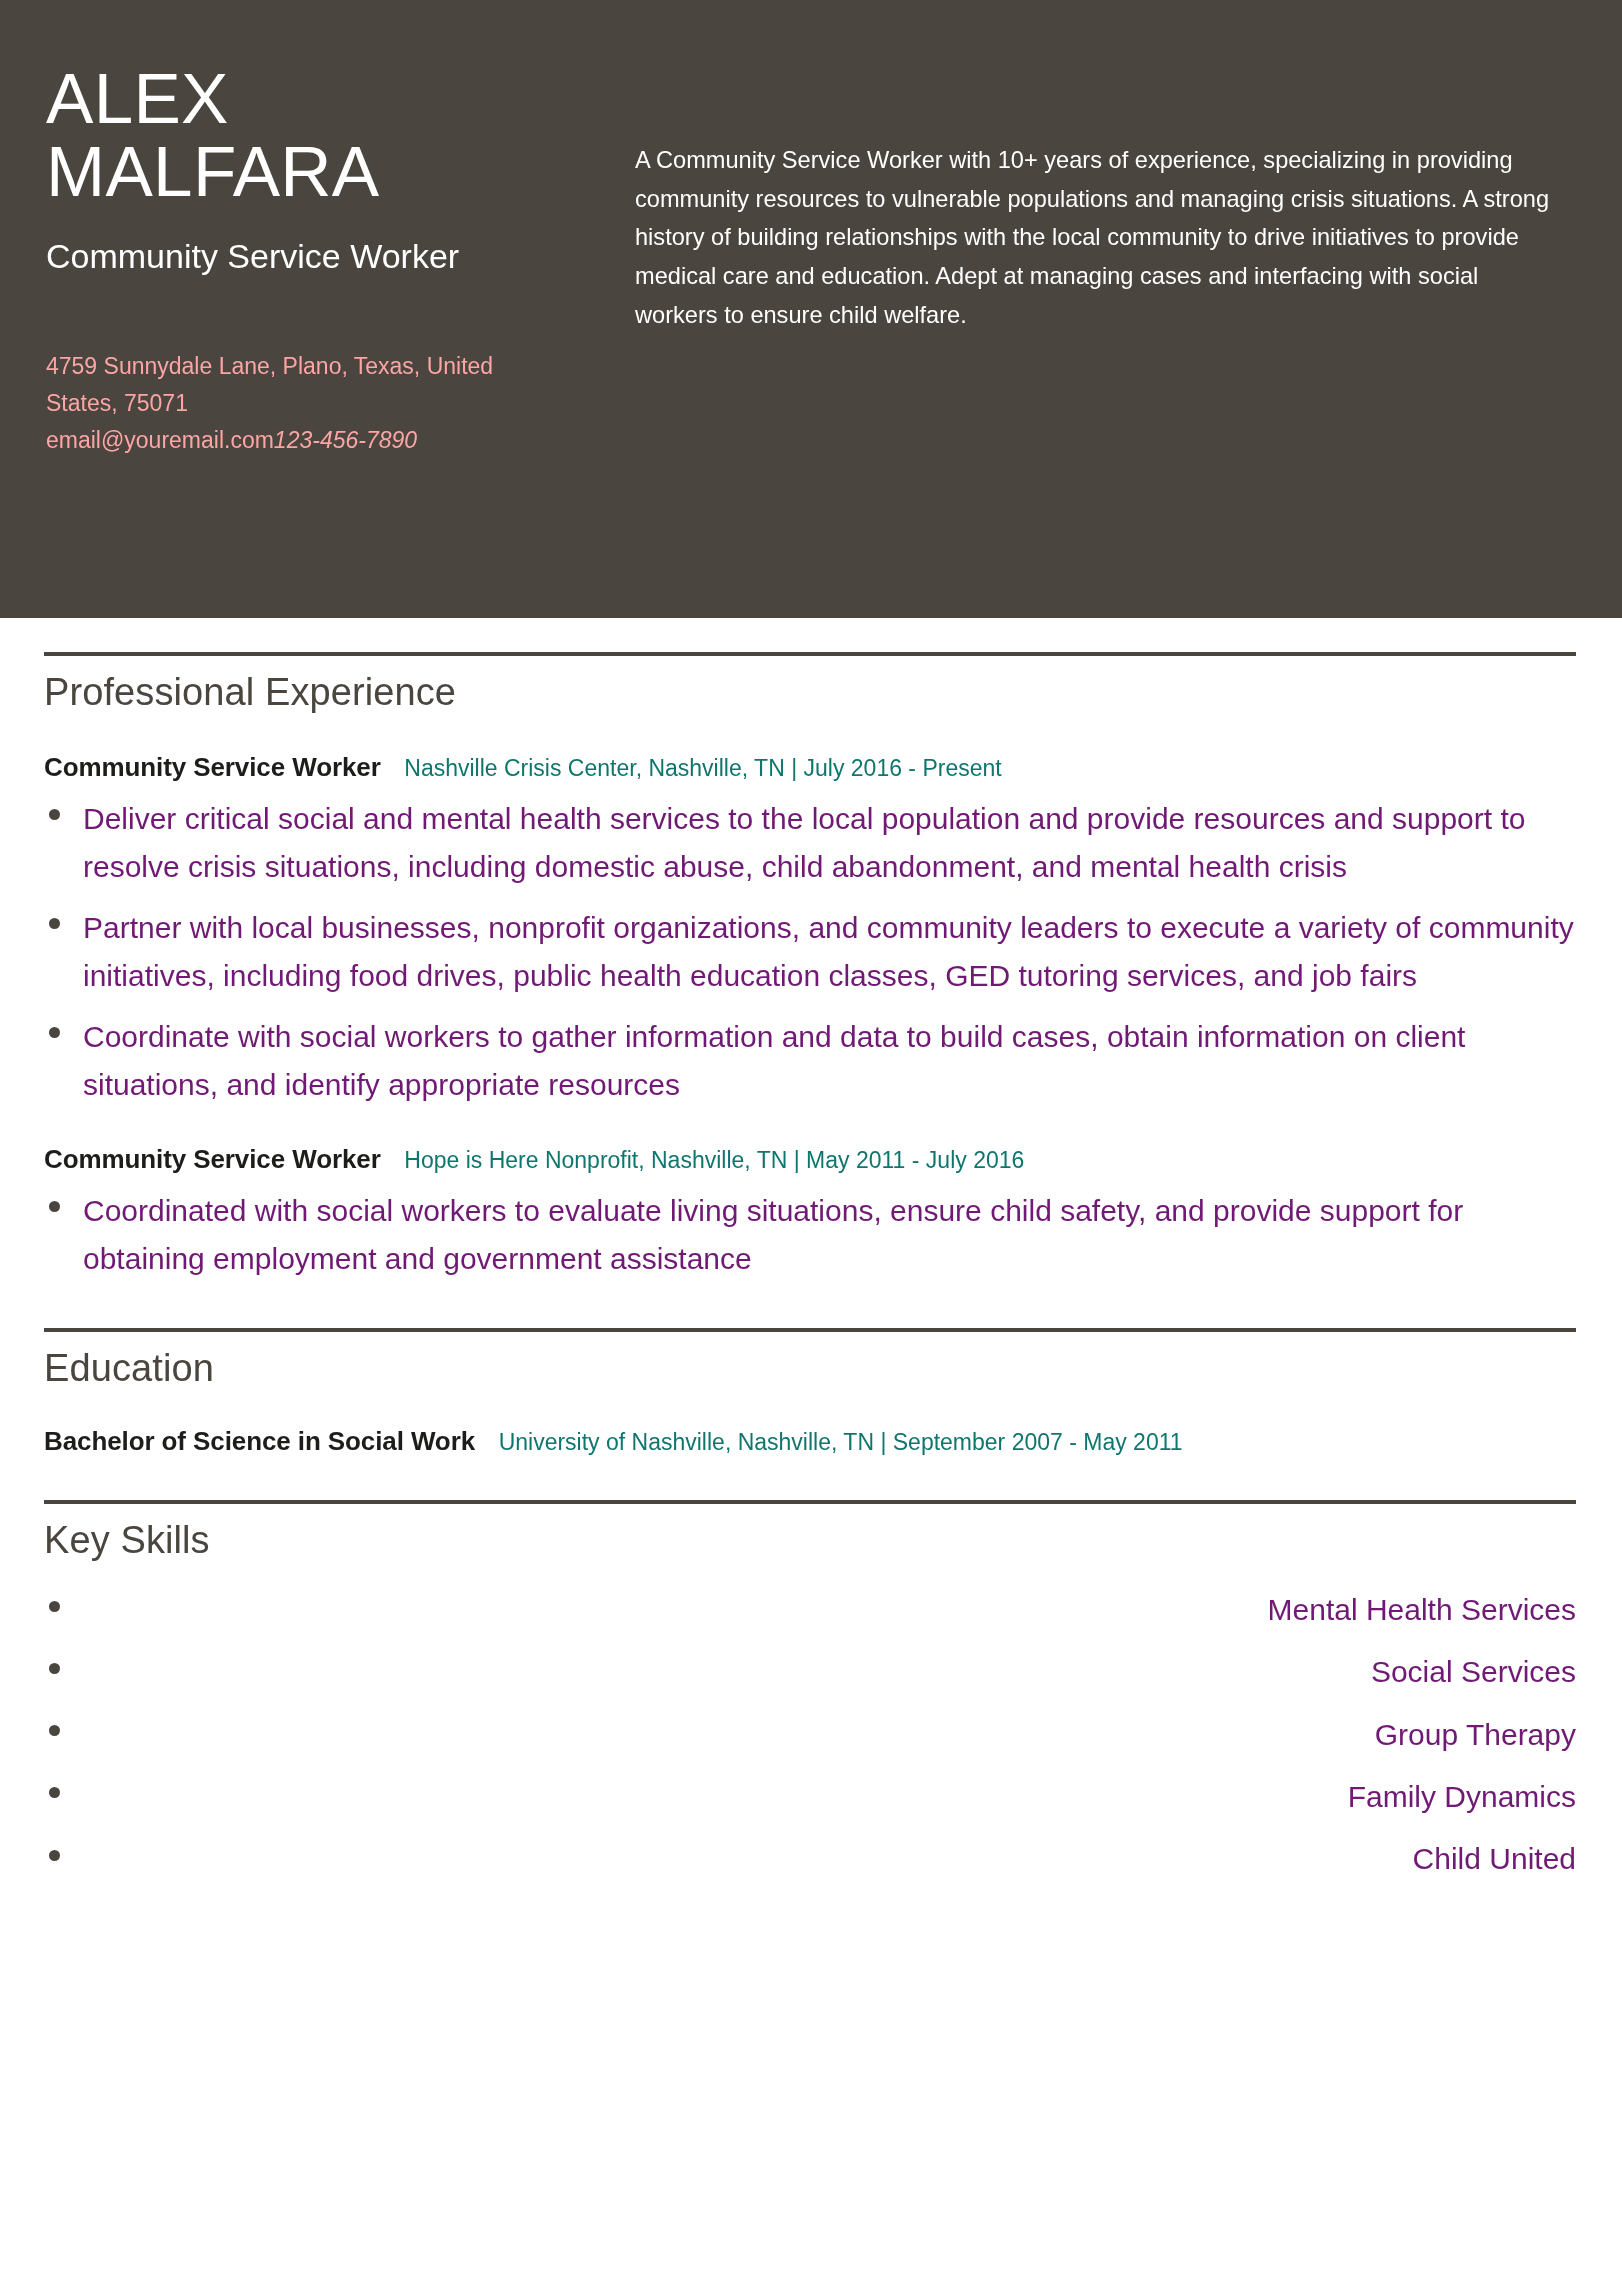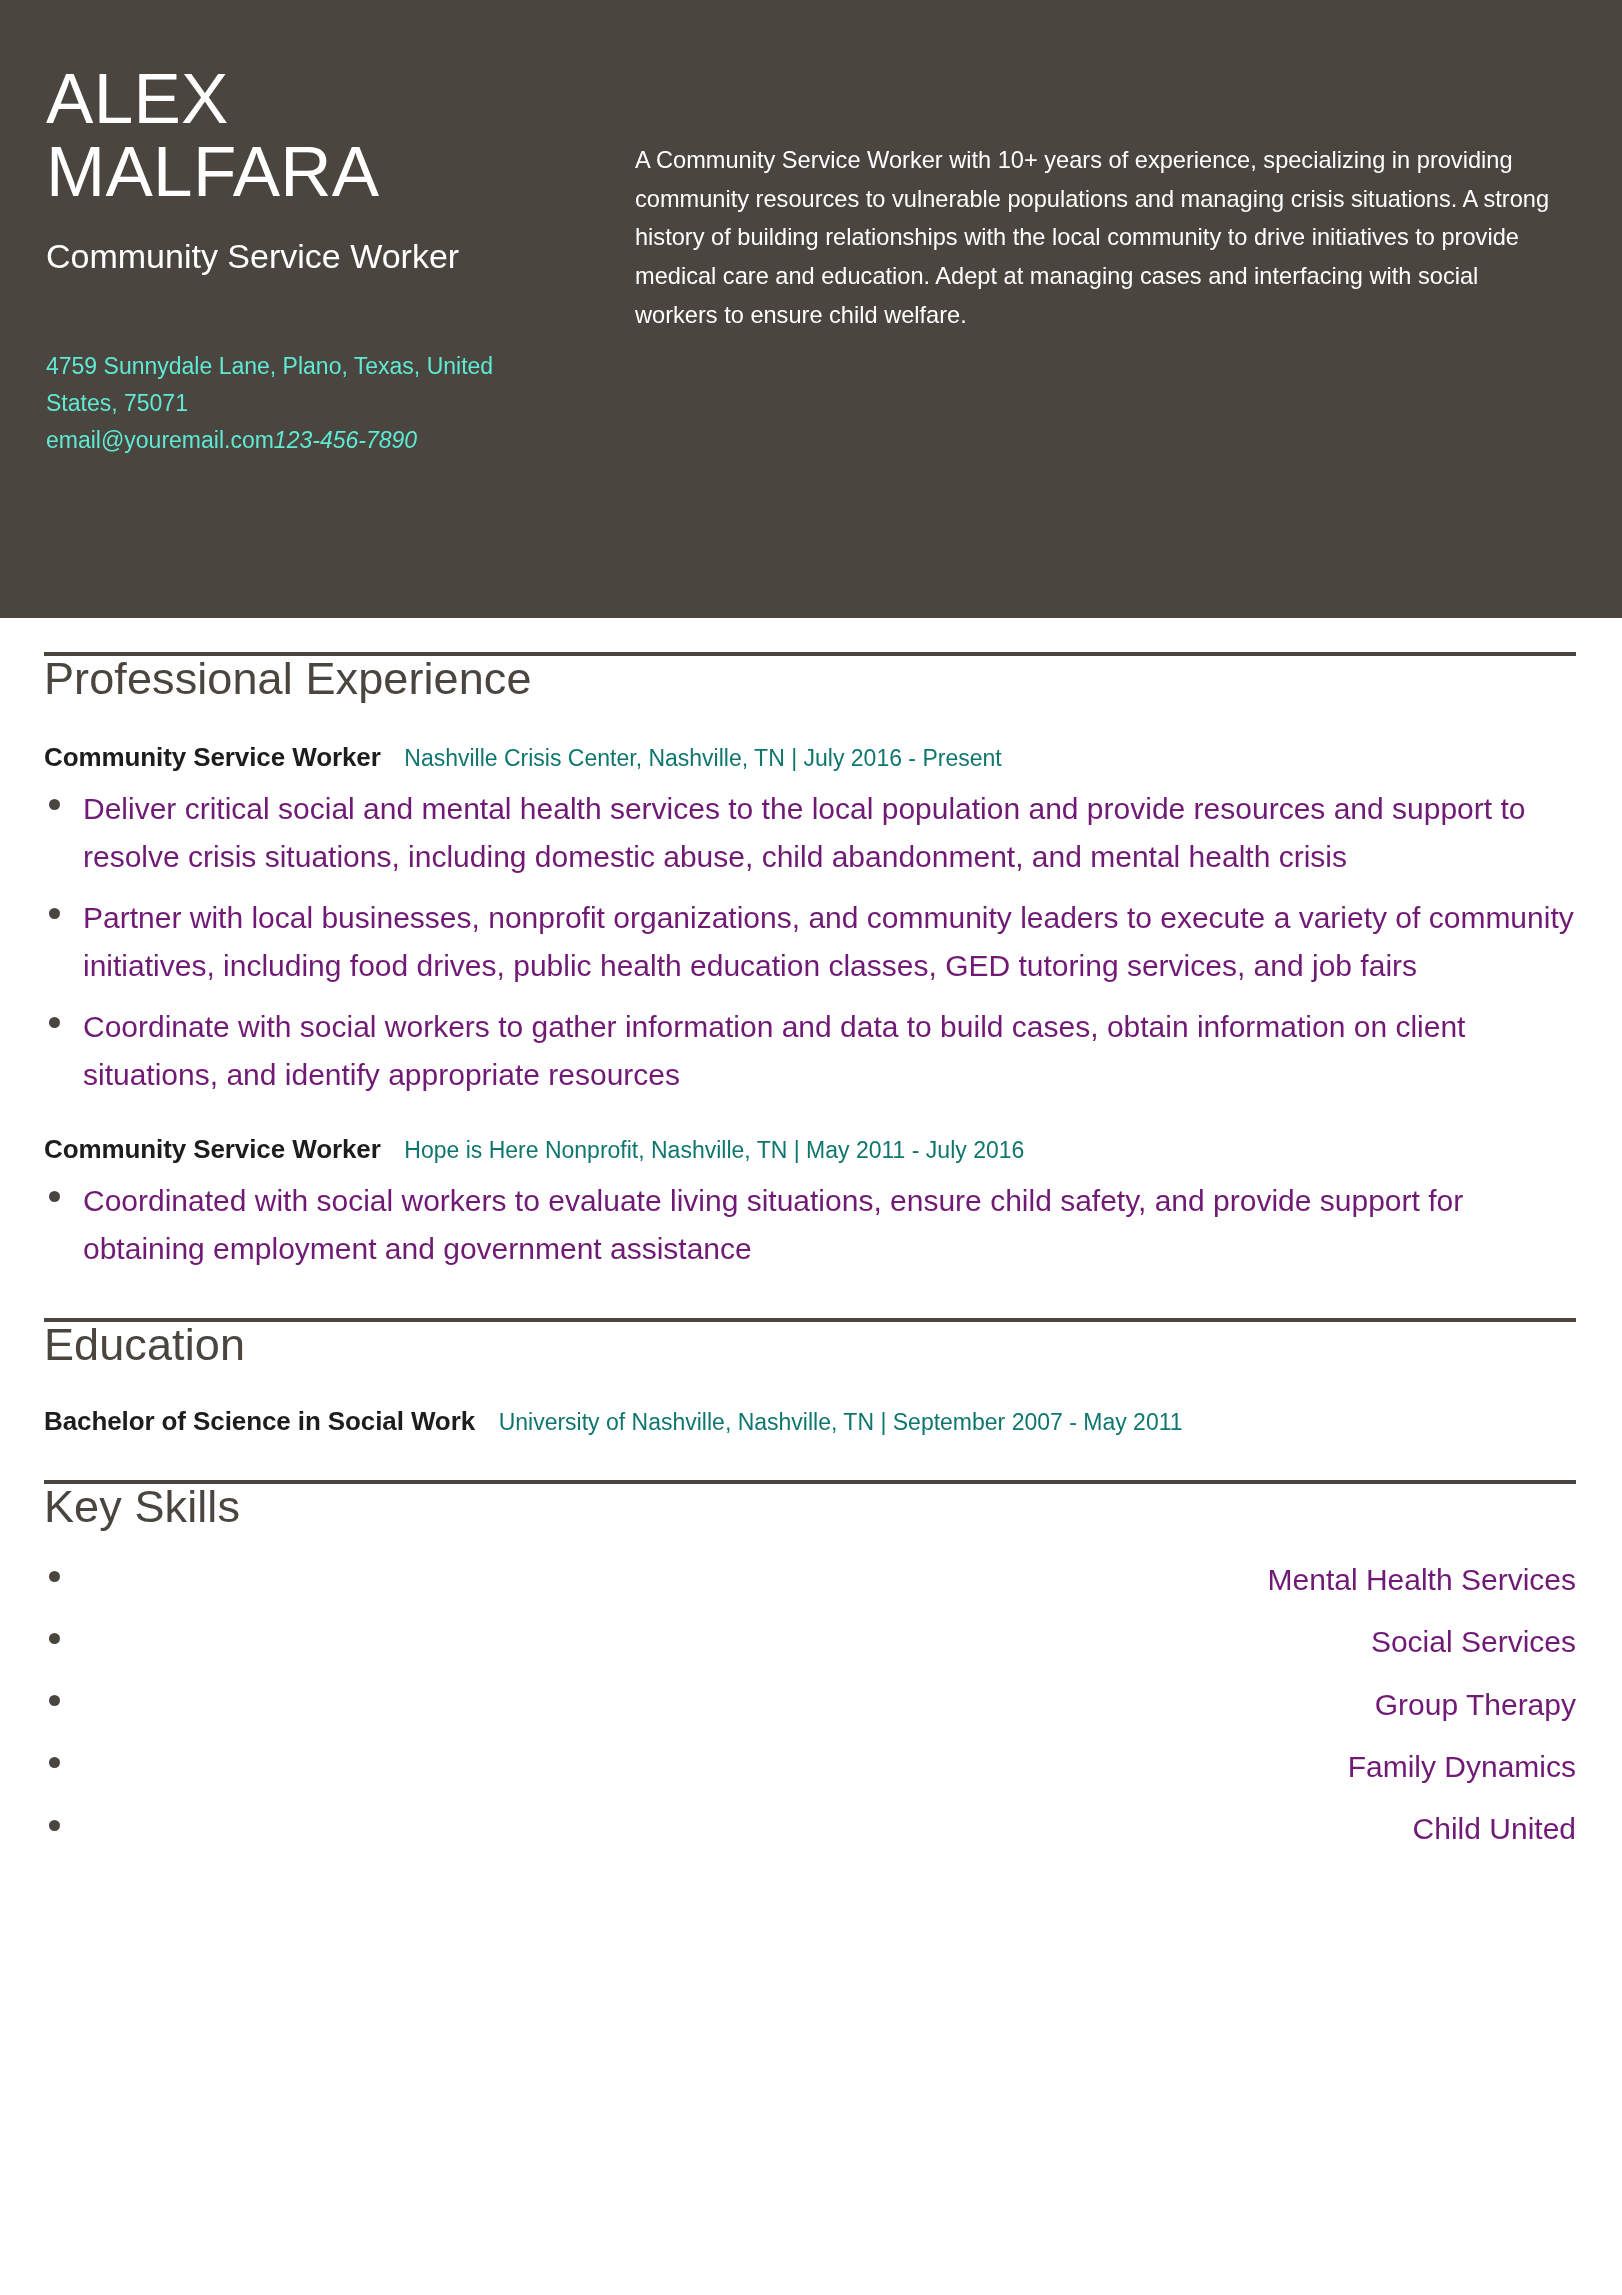--- a/index.html
+++ b/index.html
@@ -55,21 +55,21 @@
     color: #ffffff;
     font-size: 34px;
     font-weight: 400;
     line-height: 1.2;
     margin-top: 27.5px;
     white-space: nowrap;
   }
 
   .contact-block {
     margin-top: 71px;
-    color: #5eead4;
+    color: #fca5a5;
     font-size: 23px;
     line-height: 1.62;
     width: 497px;
   }
   .contact-line { display: block; }
   .contact-inline { display: block; }
   .phone-italic { font-style: italic; }
 
   .header-right {
     position: absolute;
@@ -94,23 +94,24 @@
   .section { position: relative; }
 
   .rule {
     height: 3.9px;
     background: #4a453e;
     width: 1532px;
   }
 
   .section-title {
     color: #4a453e;
-    font-size: 45px;
+    font-size: 38px;
     font-weight: 400;
     line-height: 1.0;
+    margin-top: 17px;
     letter-spacing: 0.1px;
   }
 
   .entry { margin-top: 0; }
 
   .entry-head {
     display: flex;
     align-items: baseline;
     white-space: nowrap;
   }

